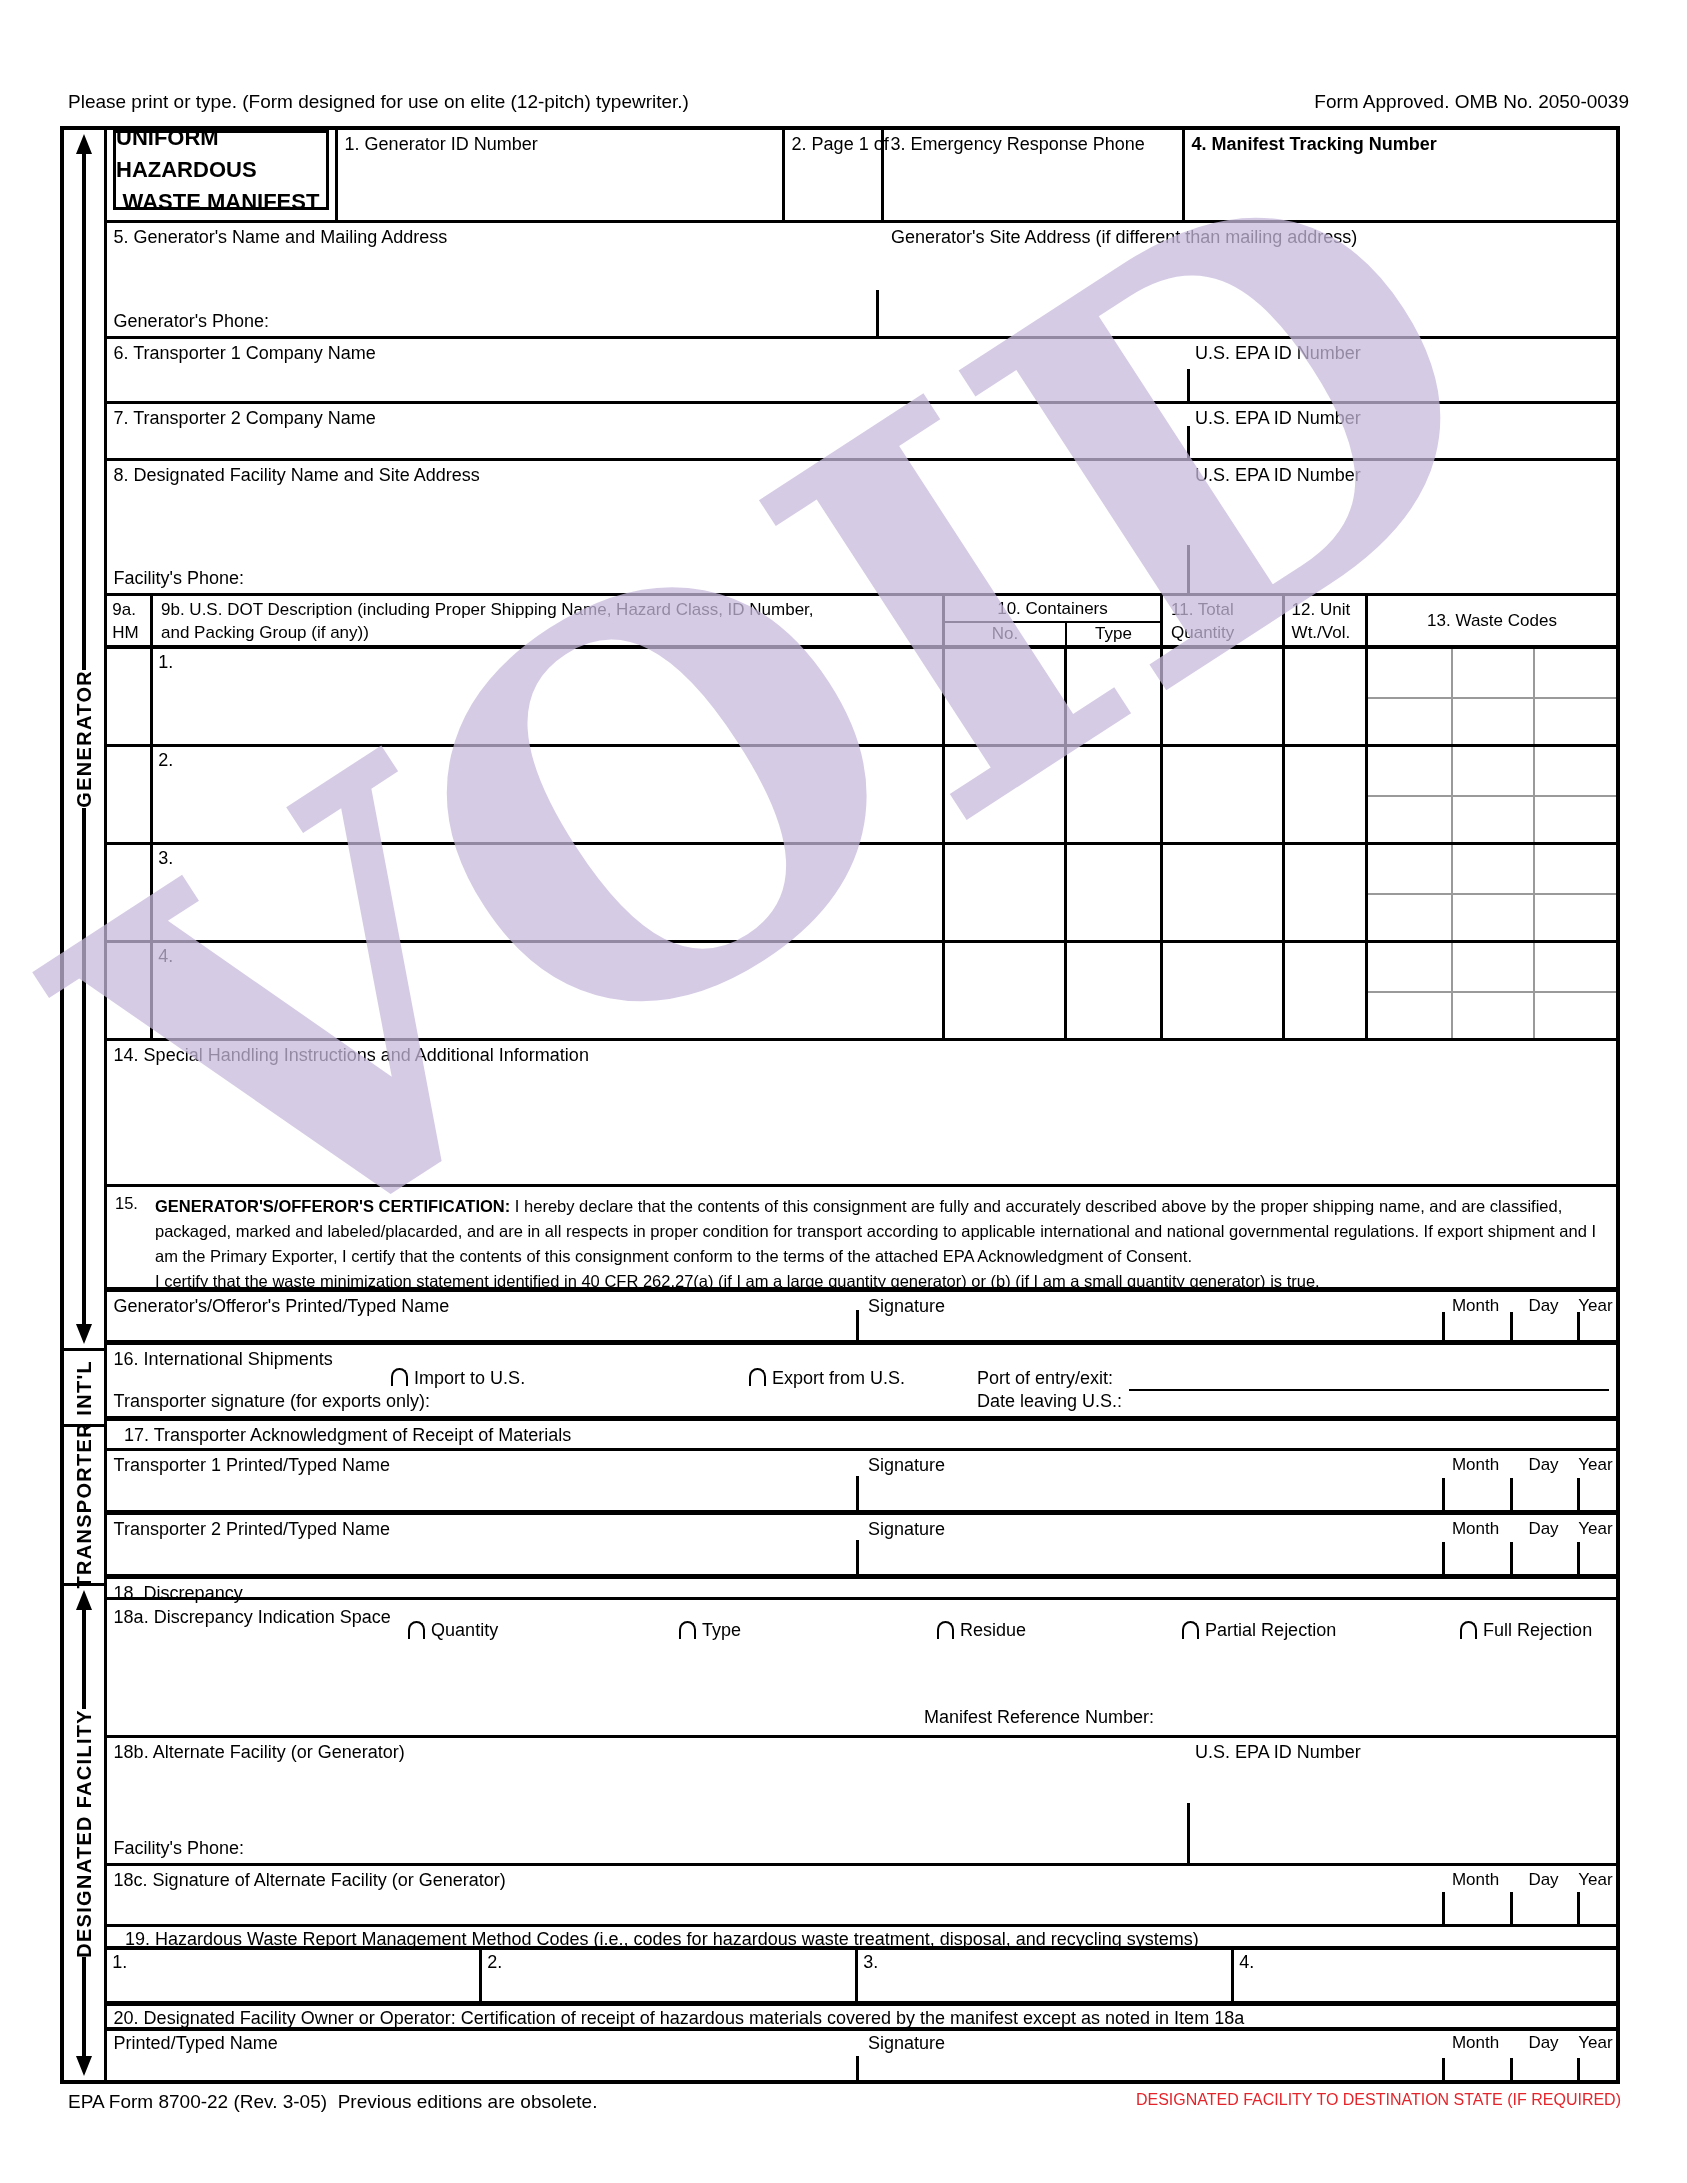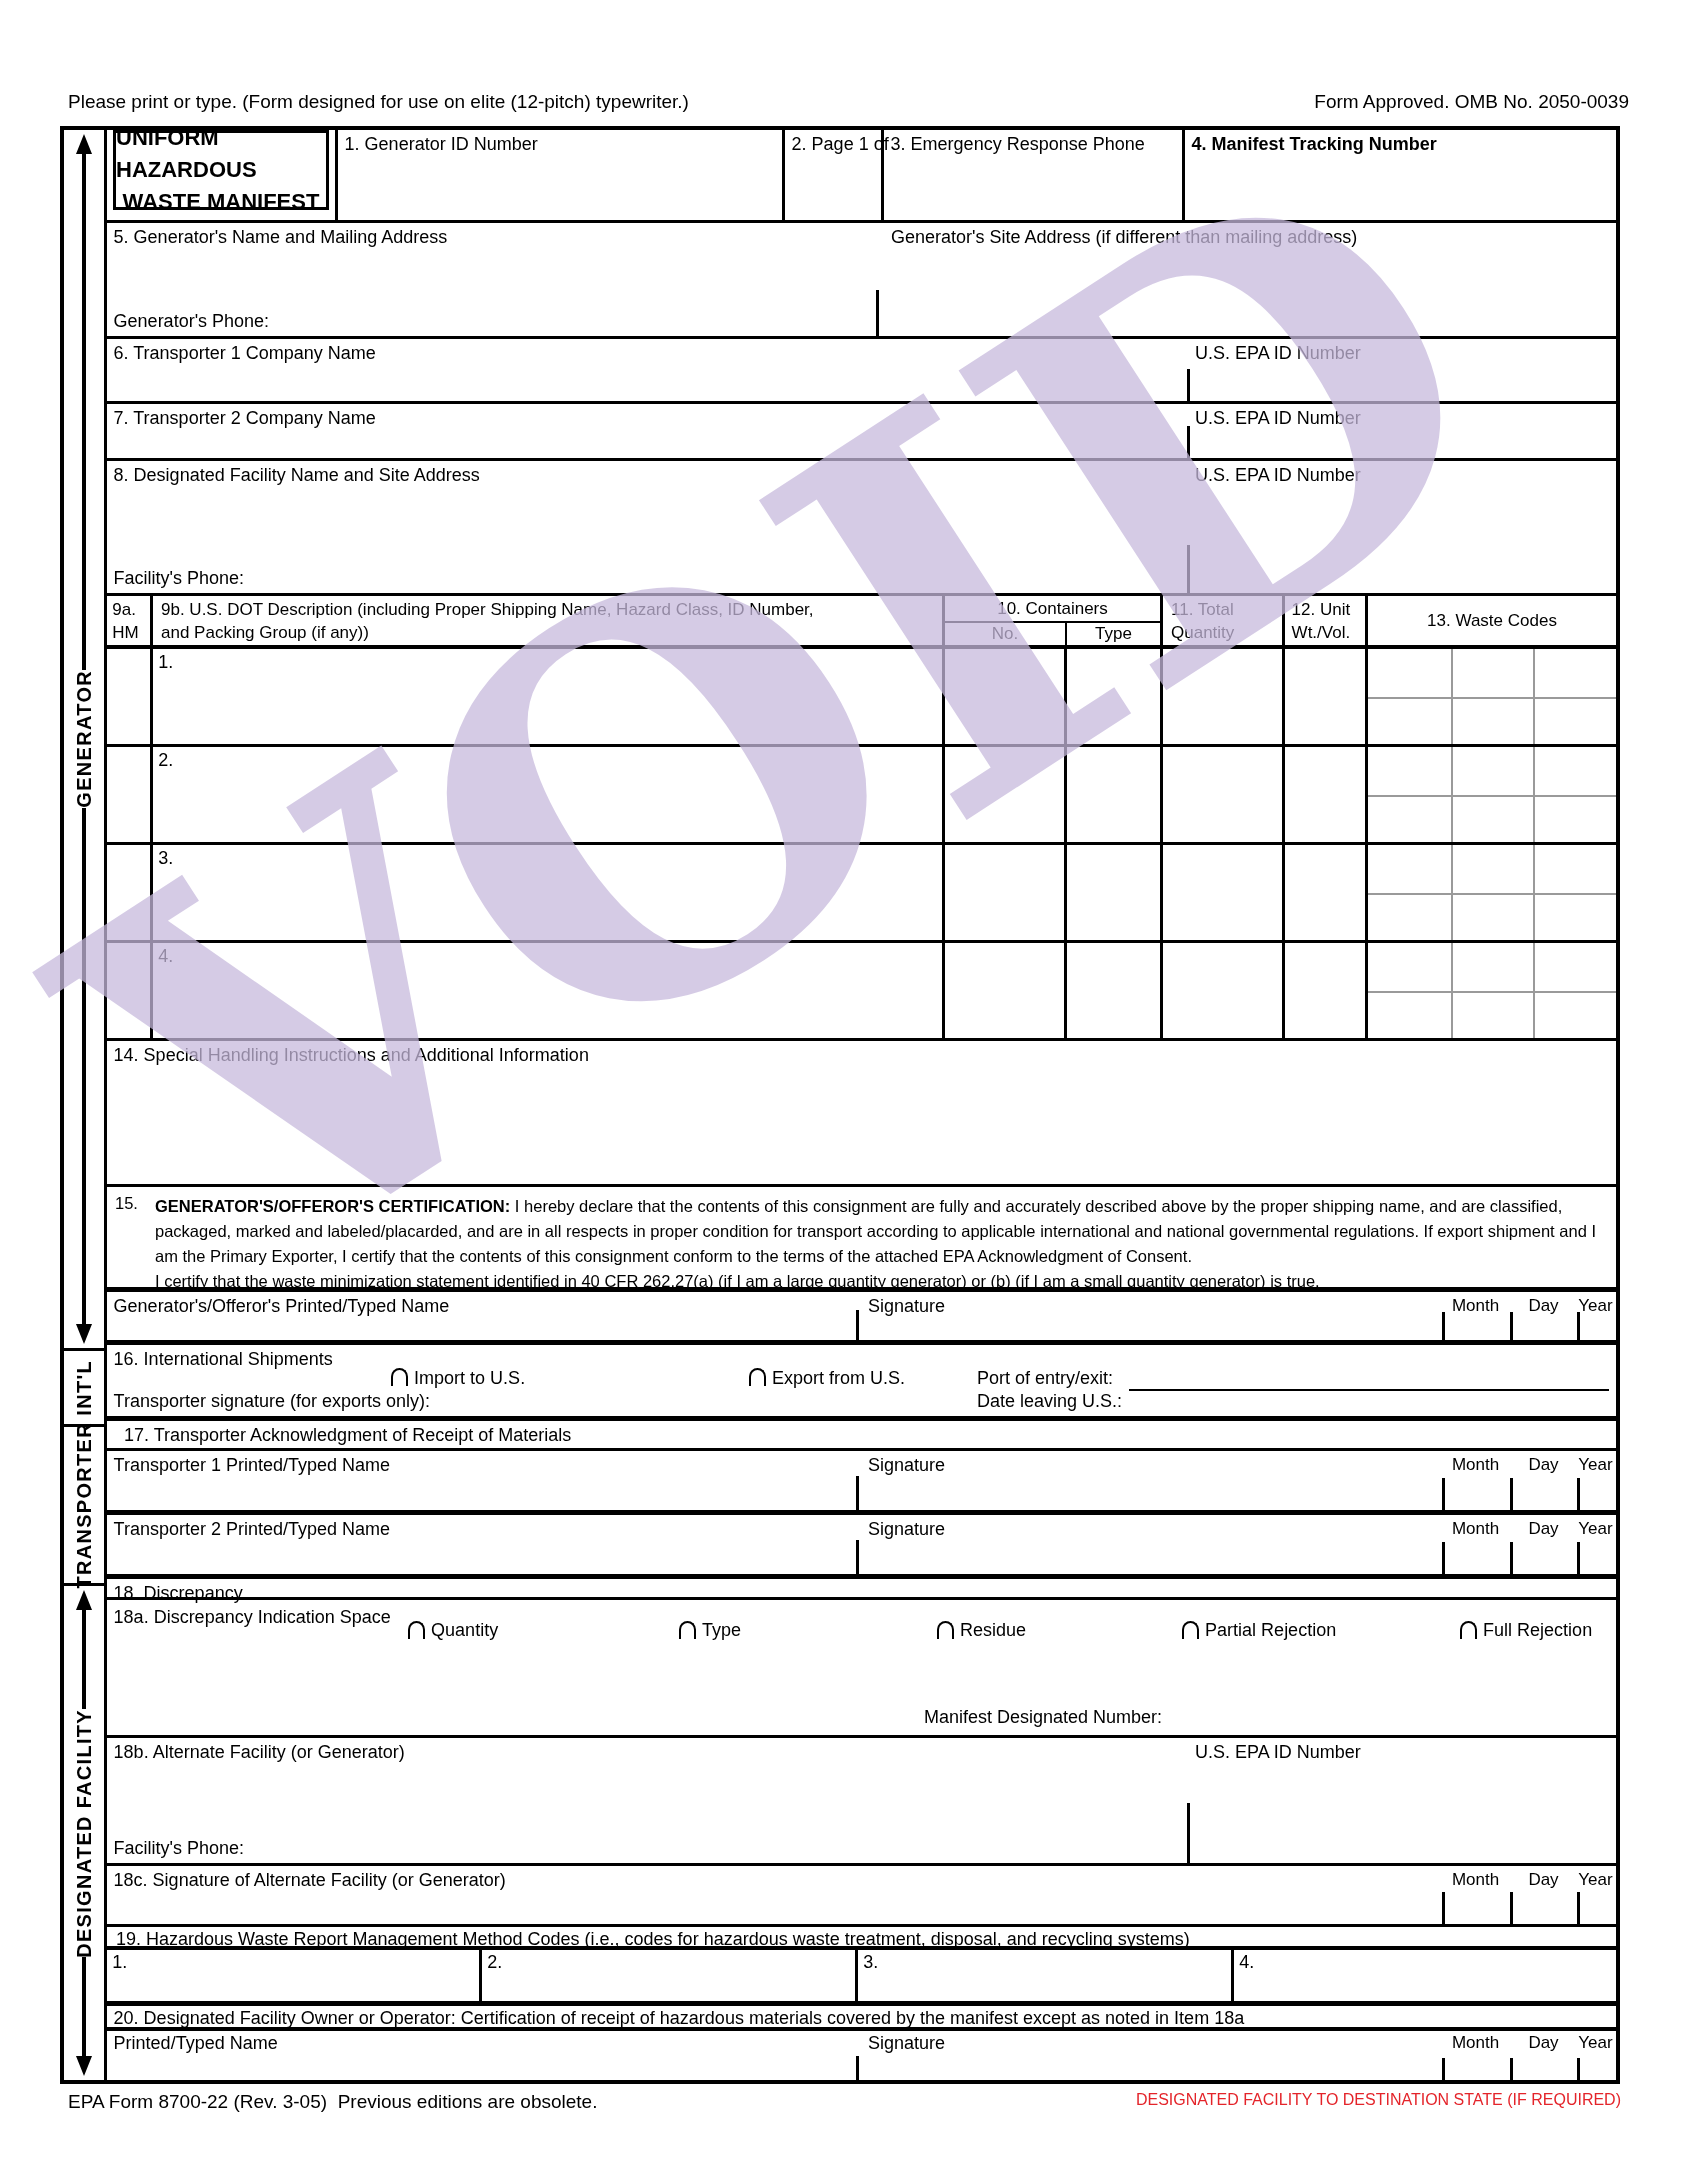--- a/index.html
+++ b/index.html
@@ -357,42 +357,42 @@
         <span class="lbl" style="left:6.6px; top:4px;">18. Discrepancy</span>
       </div>
 
       <div class="row" style="height:138px;">
         <span class="lbl" style="left:6.6px; top:6.6px;">18a. Discrepancy Indication Space</span>
         <span class="chkitem" style="left:301px; top:20px;"><span class="chk"></span><span>Quantity</span></span>
         <span class="chkitem" style="left:572px; top:20px;"><span class="chk"></span><span>Type</span></span>
         <span class="chkitem" style="left:830px; top:20px;"><span class="chk"></span><span>Residue</span></span>
         <span class="chkitem" style="left:1075px; top:20px;"><span class="chk"></span><span>Partial Rejection</span></span>
         <span class="chkitem" style="left:1353px; top:20px;"><span class="chk"></span><span>Full Rejection</span></span>
-        <span class="lbl" style="left:817px; bottom:6.6px;">Manifest Designated Number:</span>
+        <span class="lbl" style="left:817px; bottom:6.6px;">Manifest Reference Number:</span>
       </div>
 
       <div class="row" style="height:128px;">
         <span class="lbl" style="left:6.6px; top:4px;">18b. Alternate Facility (or Generator)</span>
         <span class="lbl" style="left:1088px; top:4px;">U.S. EPA ID Number</span>
         <span class="lbl" style="left:6.6px; bottom:4px;">Facility's Phone:</span>
         <span class="tick" style="left:1080px; bottom:0; height:60px;"></span>
       </div>
 
       <div class="row" style="height:61px;">
         <span class="lbl" style="left:6.6px; top:4px;">18c. Signature of Alternate Facility (or Generator)</span>
         <span class="mdylbl" style="left:1335px; width:67px;">Month</span>
         <span class="mdylbl" style="left:1403px; width:67px;">Day</span>
         <span class="mdylbl" style="left:1470px; width:37px;">Year</span>
         <span class="tick" style="left:1335px; bottom:0; height:32px;"></span>
         <span class="tick" style="left:1403px; bottom:0; height:32px;"></span>
         <span class="tick" style="left:1470px; bottom:0; height:32px;"></span>
       </div>
 
       <div class="row" style="height:22.5px; border-bottom-width:4px;">
-        <span class="lbl" style="left:9px; top:2px;">19. Hazardous Waste Report Management Method Codes (i.e., codes for hazardous waste treatment, disposal, and recycling systems)</span>
+        <span class="lbl" style="left:18px; top:2px;">19. Hazardous Waste Report Management Method Codes (i.e., codes for hazardous waste treatment, disposal, and recycling systems)</span>
       </div>
 
       <div class="row thick" style="height:56px;">
         <div class="cells19">
           <div class="cell19 first" style="flex:0 0 372px;">
             <span class="lbl" style="left:5.3px; top:2.6px;">1.</span>
           </div>
           <div class="cell19" style="flex:0 0 376px;">
             <span class="lbl" style="left:5.3px; top:2.6px;">2.</span>
           </div>

